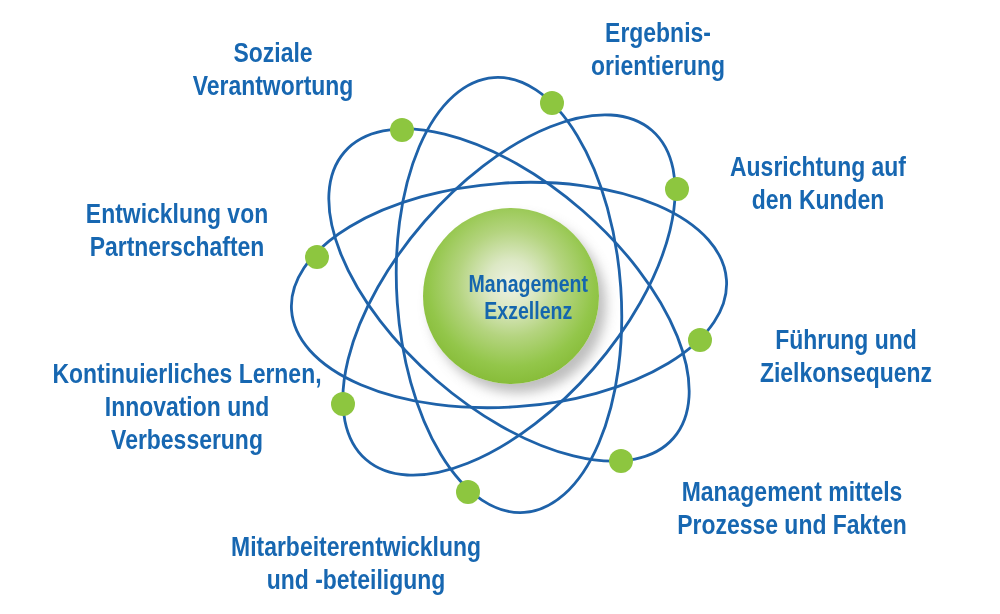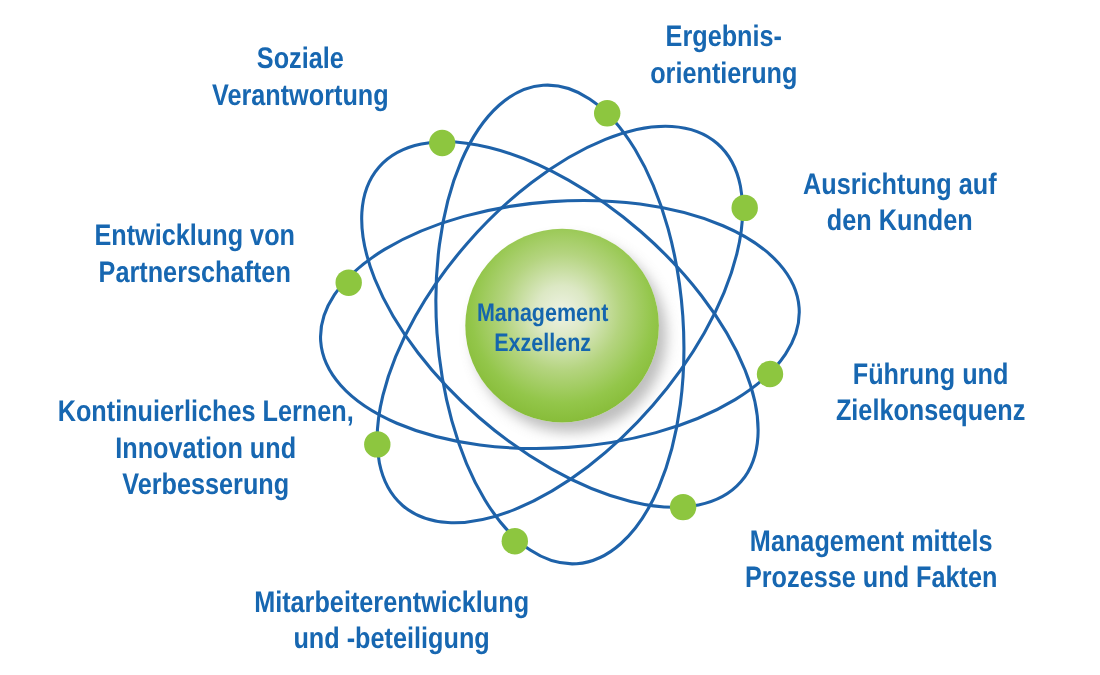--- a/index.html
+++ b/index.html
@@ -4,21 +4,21 @@
 <style>
   html,body{margin:0;padding:0;background:#fff;}
   .stage{
     position:relative;width:1000px;height:614px;background:#ffffff;overflow:hidden;
     font-family:"Liberation Sans","DejaVu Sans",sans-serif;
   }
   #orbit-svg{position:absolute;left:0;top:0;width:1000px;height:614px;}
   .sphere{
     position:absolute;border-radius:50%;
     box-shadow:7px 9px 12px rgba(110,110,110,0.45);
-    display:flex;align-items:center;justify-content:flex-start;
+    display:flex;align-items:center;justify-content:flex-end;
   }
   .sphere-text{
     text-align:center;font-weight:bold;font-size:23px;line-height:27px;
     transform:scaleX(0.85);padding-top:4px;white-space:nowrap;
   }
   .orbit-label{
     position:absolute;text-align:center;font-weight:bold;font-size:27px;line-height:33px;
     transform:translateX(-50%) scaleX(0.85);white-space:nowrap;
   }
 </style>

